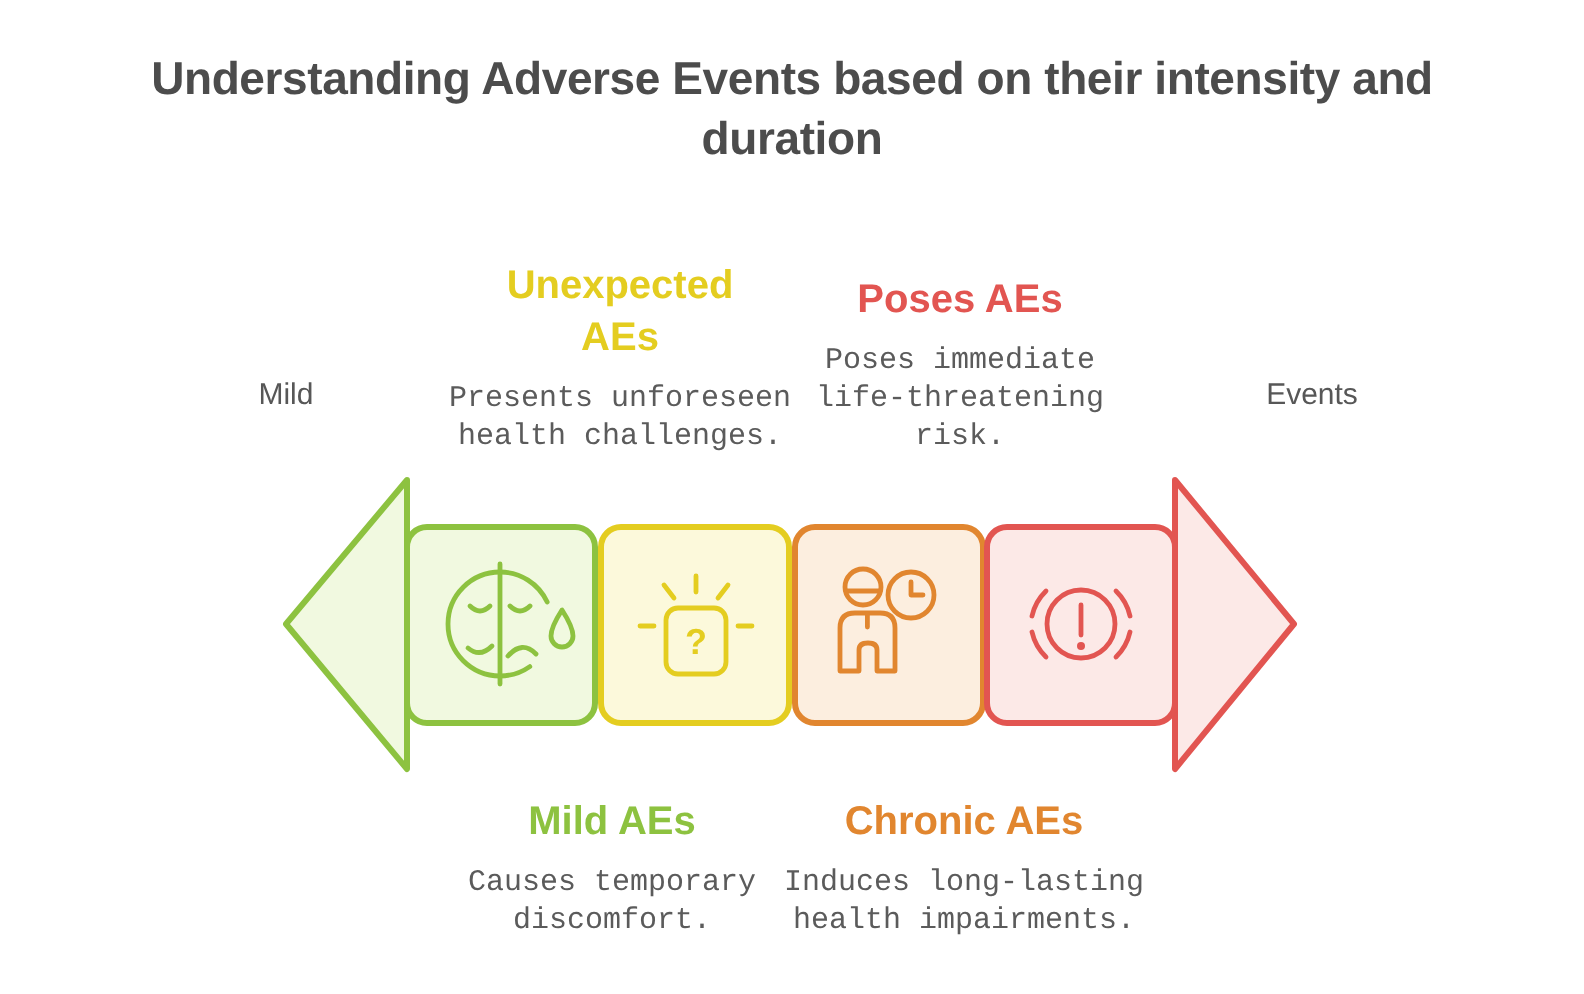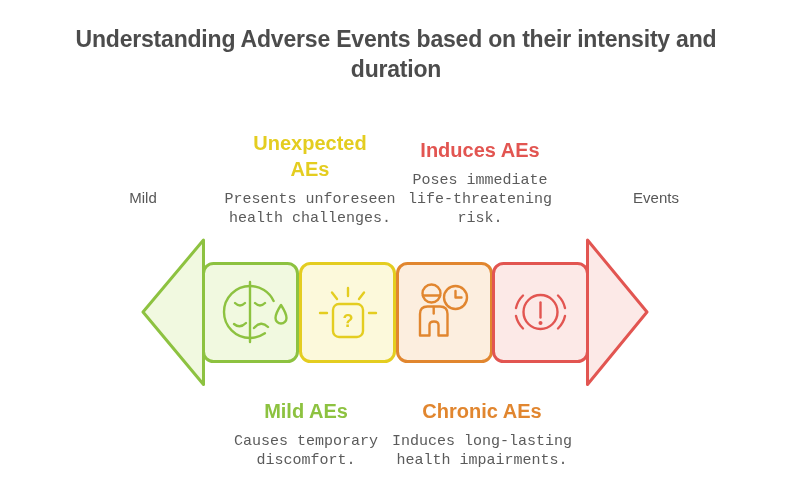--- a/index.html
+++ b/index.html
@@ -115,21 +115,21 @@
   <div class="side-label severe">Events</div>
 
   <div class="callout top" style="left:215px">
     <div class="callout-label c-yellow">Unexpected
 AEs</div>
     <div class="callout-desc">Presents unforeseen
 health challenges.</div>
   </div>
 
   <div class="callout top" style="left:385px">
-    <div class="callout-label c-red">Induces AEs</div>
+    <div class="callout-label c-red">Poses AEs</div>
     <div class="callout-desc">Poses immediate
 life-threatening risk.</div>
   </div>
 
   <div class="callout bottom" style="left:387px">
     <div class="callout-label c-orange">Chronic AEs</div>
     <div class="callout-desc">Induces long-lasting
 health impairments.</div>
   </div>
 

